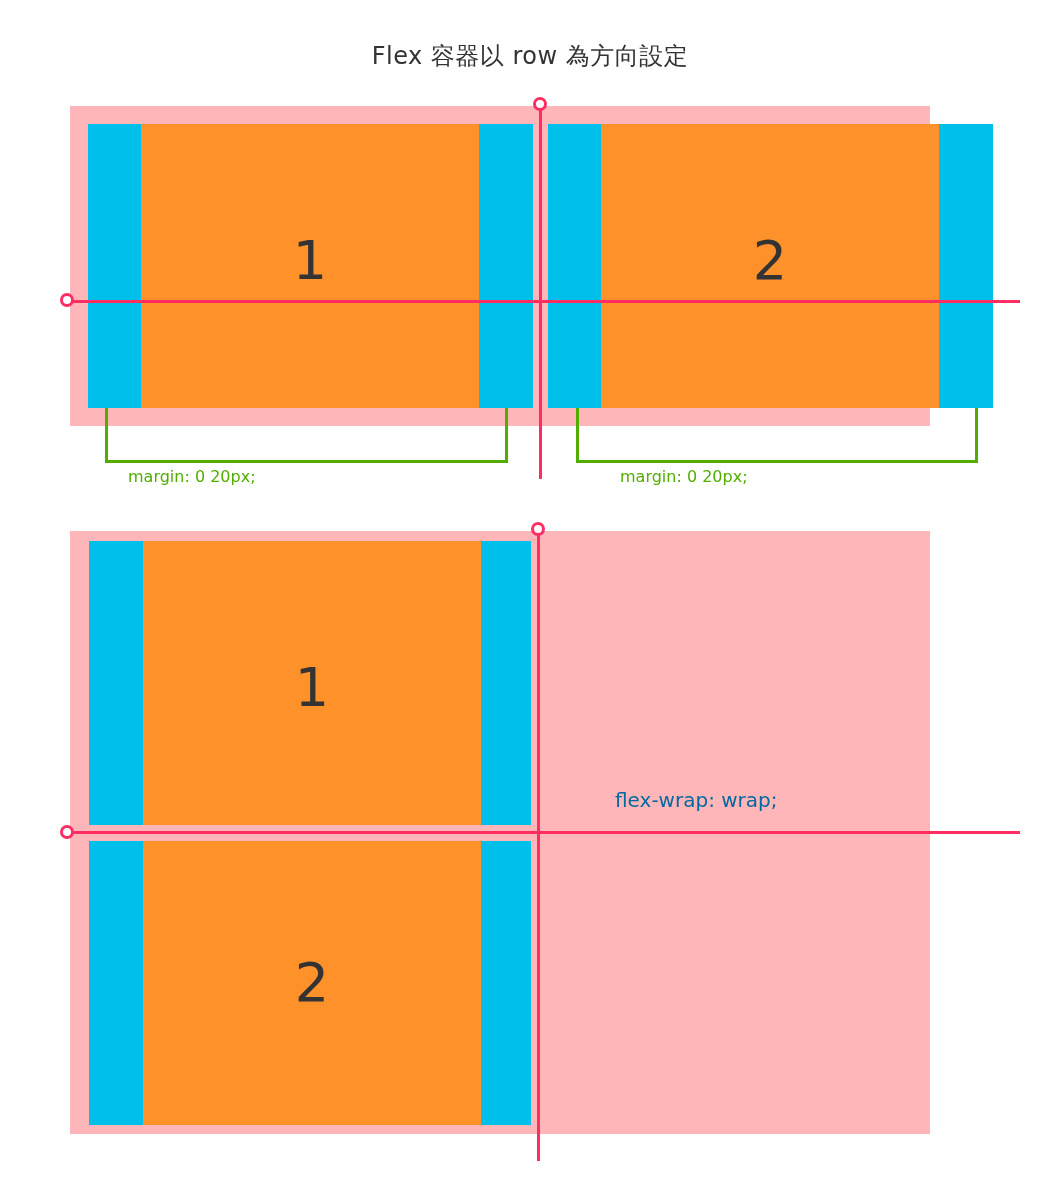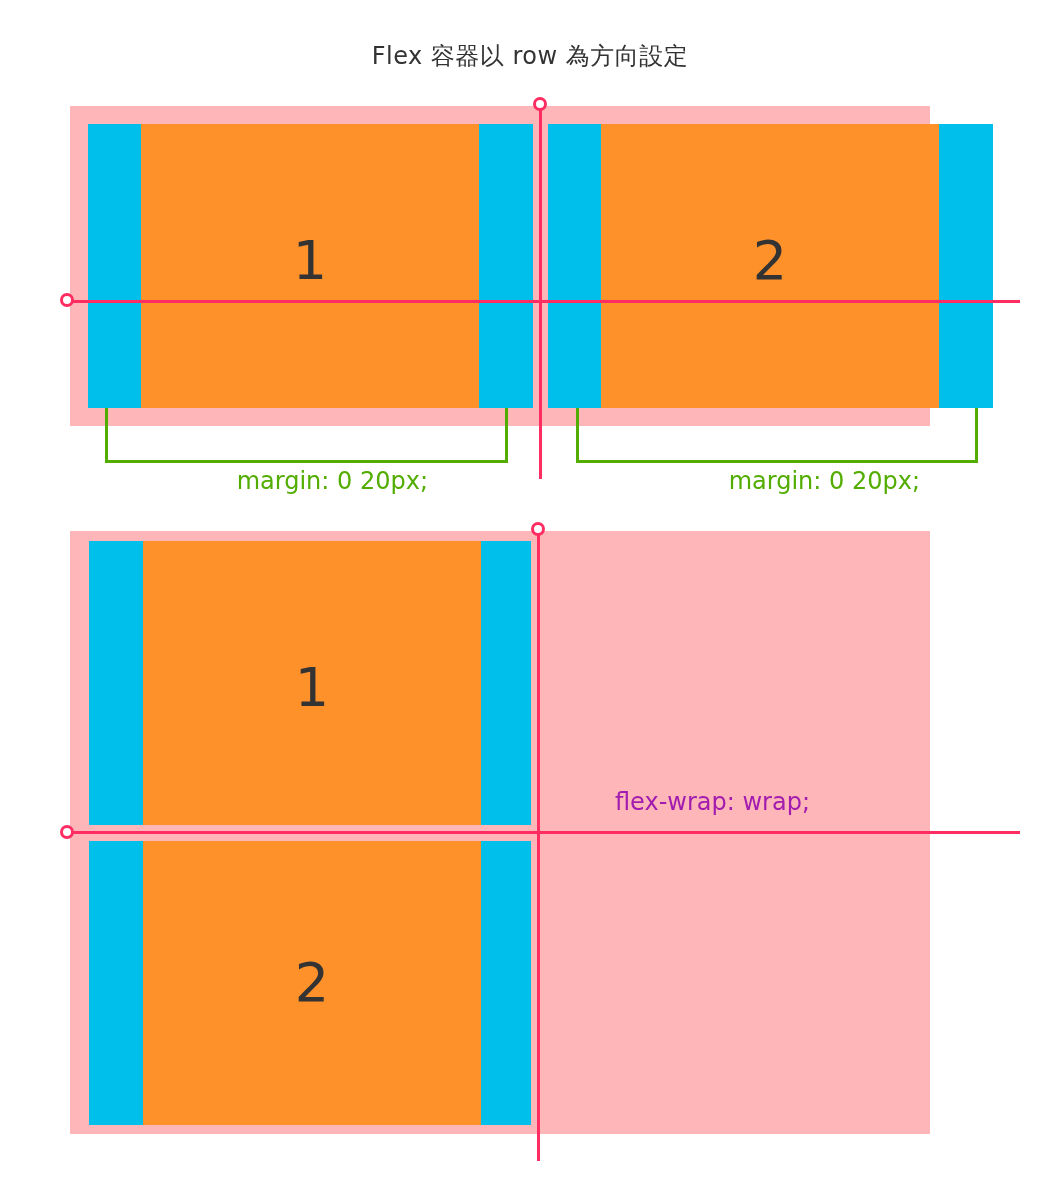--- a/index.html
+++ b/index.html
@@ -8,22 +8,22 @@
     .abs { position: absolute; }
     .title { left: 0; width: 1060px; top: 40px; text-align: center; font-size: 24px; color: #333333; letter-spacing: 0.5px; }
     .container { background: #ffb6b8; }
     .margin-cyan { background: #00bfeb; }
     .item-core { background: #ff912b; display: flex; align-items: center; justify-content: center; }
     .num { font-size: 54px; color: #333333; line-height: 1; }
     .axis-h { height: 3px; background: #ff2d62; }
     .axis-v { width: 3px; background: #ff2d62; }
     .origin { width: 14px; height: 14px; border: 3px solid #ff2d62; border-radius: 50%; background: #ffffff; box-sizing: border-box; }
     .bracket { border: 3px solid #52ad00; border-top: none; box-sizing: border-box; }
-    .mlabel { font-size: 24px; color: #52ad00; text-align: right; }
-    .wrap-label { font-size: 24px; color: #a21caf; }
+    .mlabel { font-size: 16px; color: #52ad00; text-align: left; }
+    .wrap-label { font-size: 20px; color: #0369a1; }
   </style>
 </head>
 <body>
 
 <div class="abs title">Flex 容器以 row 為方向設定</div>
 
 <div>
   <div class="abs container" style="left:70px; top:106px; width:860px; height:320px;"></div>
 
   <div>

